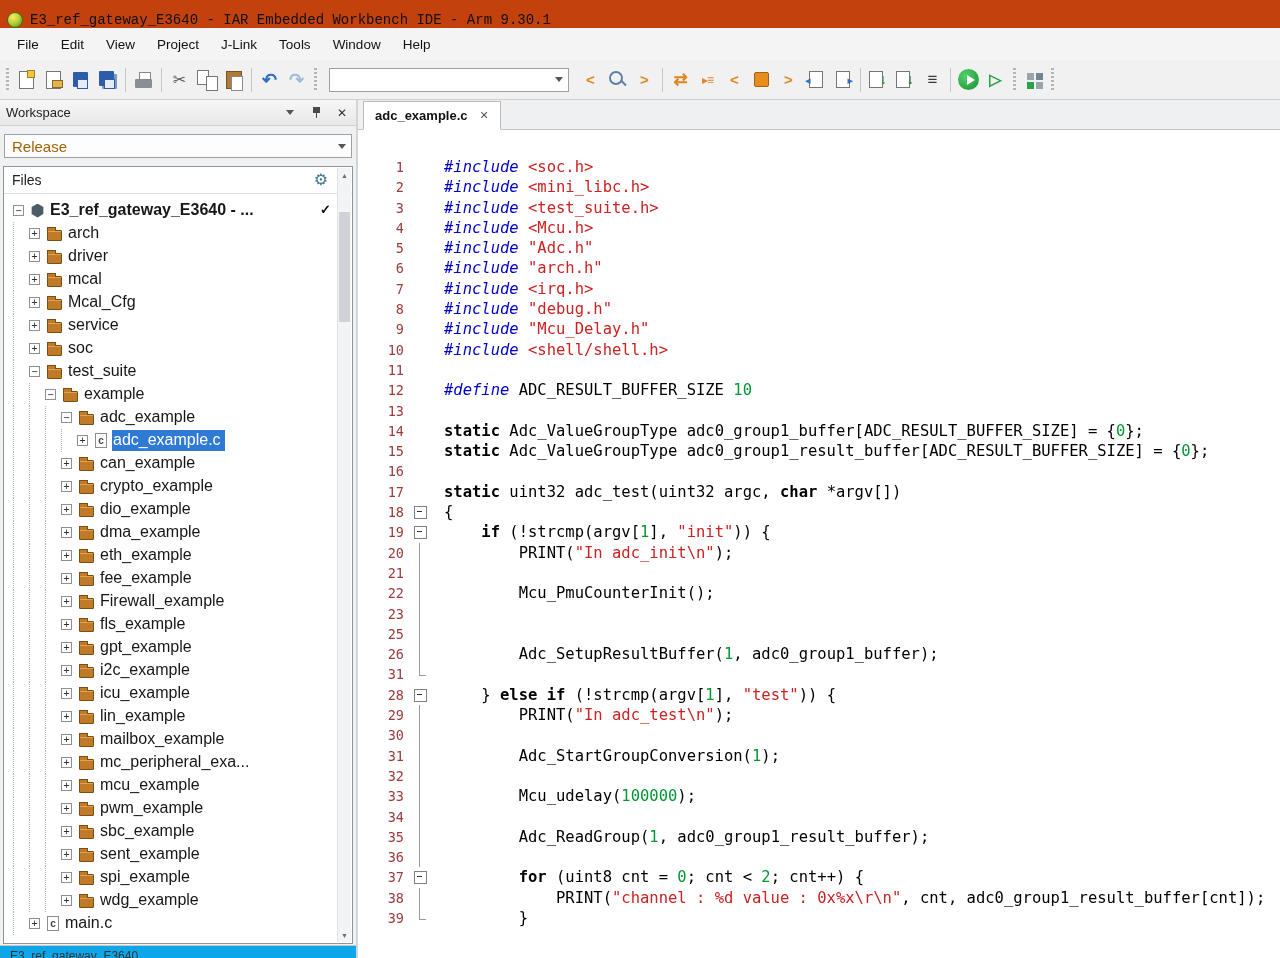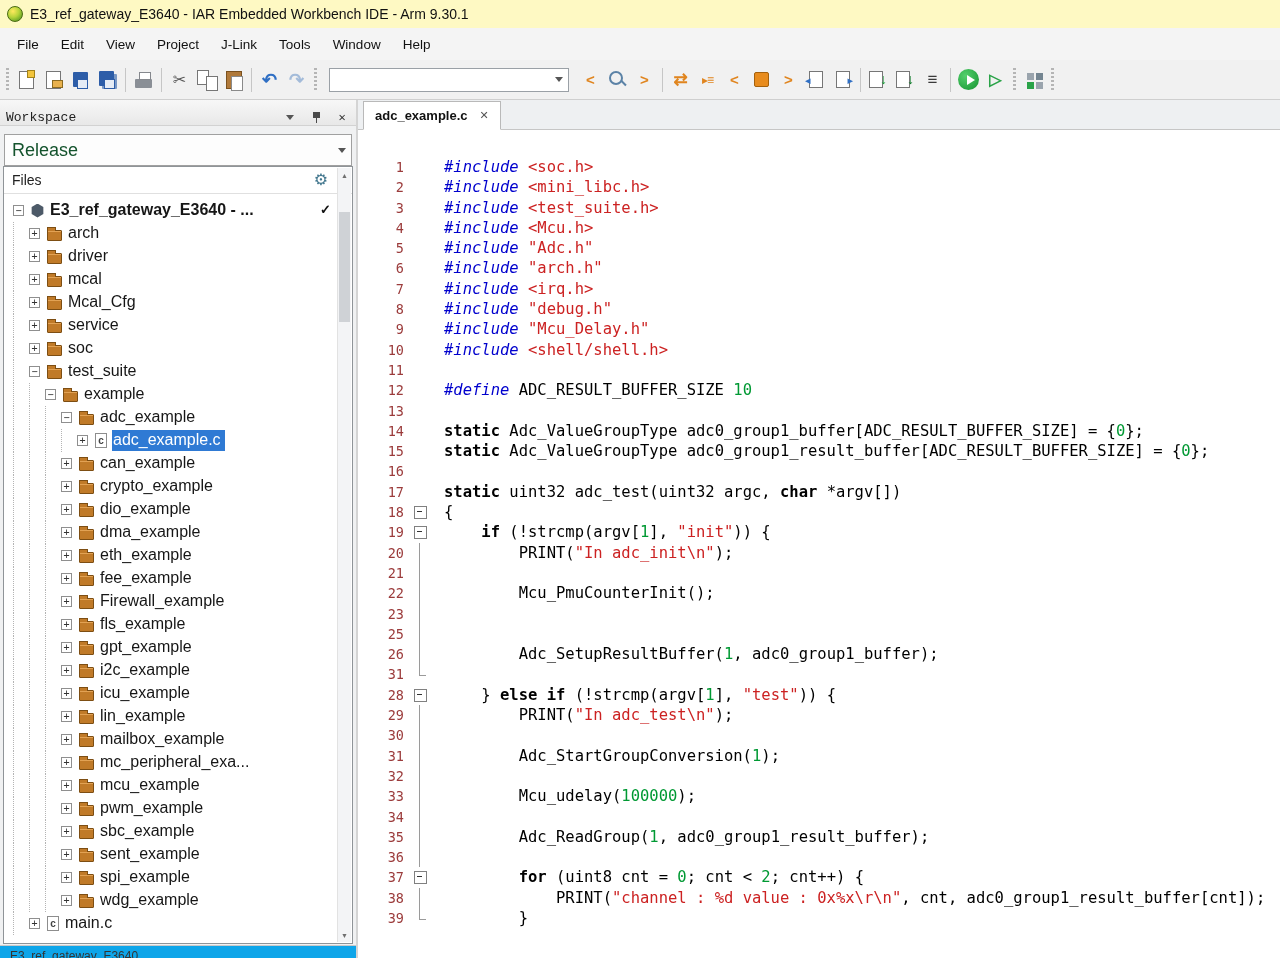--- a/index.html
+++ b/index.html
@@ -1,21 +1,21 @@
 <!DOCTYPE html>
 <html style="--c-pp: #0000cd; --c-str: #cc2222; --c-num: #009933; --c-kw: #000000; --c-ln: #9b3b3b; --c-selection: #2f7ad4;"><head>
 <meta charset="utf-8">
 <style>
   * { box-sizing: border-box; margin: 0; padding: 0; }
   html,body { width:1280px; height:958px; overflow:hidden; background:#fff;
               font-family:"Liberation Sans",sans-serif; }
   .app { position:relative; width:1280px; height:958px; background:#fff; }
 
   
-  .titlebar { height:28px; display:flex; align-items:center; padding-left:7px; background:#fef9c3; }
+  .titlebar { height:28px; display:flex; align-items:flex-end; padding-left:7px; background:#c2410c;font-family:Liberation Mono, monospace; }
   .appicon { width:16px; height:16px; border-radius:50%; flex:none;
              background:radial-gradient(circle at 35% 30%, #ffe95e 0%, #b6d43a 45%, #3c8a1e 100%);
              border:1px solid #4a6b12; }
   .titlebar .title { margin-left:7px; font-size:14px; color:#111; }
 
   
   .menubar { height:32px; display:flex; align-items:center; background:#f4f4f4; padding-left:6px; }
   .menu-item { padding:6px 11px; font-size:13.5px; color:#111; cursor:default; }
 
   
@@ -85,30 +85,30 @@
          display:flex; align-items:center; margin:0 8px; flex:none; }
   .search-combo input { flex:1; border:none; outline:none; height:20px; padding:0 6px;
          font-size:13px; font-family:"Liberation Sans",sans-serif; }
   .combo-arrow { width:18px; height:100%; display:flex; align-items:center; justify-content:center; }
   .tri-down { width:0; height:0; border-left:4px solid transparent; border-right:4px solid transparent;
          border-top:5px solid #555; }
 
   
   .workspace { position:absolute; left:0; top:100px; width:356px; bottom:0; background:#f0f1f2; }
   .ws-header { height:26px; background:linear-gradient(#f7f7f7,#e8e8e8); border-bottom:1px solid #d2d2d2;
-         display:flex; align-items:flex-end; padding:0 6px; font-size:13px; color:#222;font-family:Liberation Mono, monospace; }
+         display:flex; align-items:center; padding:0 6px; font-size:13px; color:#222; }
   .ws-hbtns { margin-left:auto; display:flex; align-items:center; gap:10px; }
   .hbtn { display:inline-flex; align-items:center; justify-content:center; width:16px; height:16px; }
   .xbtn { font-size:12px; color:#333; }
   .pin { width:10px; height:13px; position:relative; display:inline-block; }
   .pin::before { content:""; position:absolute; left:2px; top:1px; width:7px; height:6px; background:#4a4a4a; }
   .pin::after { content:""; position:absolute; left:5px; top:7px; width:1px; height:5px; background:#4a4a4a; }
 
-  .combo { height:32px; margin:8px 4px 6px 4px; background:#fdfdfd; border:1px solid #a0a0a0;
-         display:flex; align-items:center; padding-left:7px; font-size:18px; color:#14532d; }
+  .combo { height:24px; margin:8px 4px 6px 4px; background:#fdfdfd; border:1px solid #a0a0a0;
+         display:flex; align-items:center; padding-left:7px; font-size:15px; color:#a16207; }
   .combo .combo-arrow { margin-left:auto; }
   .tri-down.small { border-left-width:4px; border-right-width:4px; border-top-width:5px; }
 
   .filesbox { position:absolute; left:3px; right:3px; top:66px; bottom:14px; background:#fff;
          border:1px solid #8f9498; }
   .files-header { height:27px; display:flex; align-items:center; padding:0 6px 0 8px;
          border-bottom:1px solid #e0e0e0; font-size:14px; color:#222; }
   .gear { margin-left:auto; margin-right:18px; font-size:16px; color:#44788f; line-height:1; }
   .tree { position:absolute; left:1px; right:15px; top:28px; bottom:1px; overflow:hidden; padding-top:4px; }
   .tree-row { display:flex; align-items:center; height:23px; padding-left:8px; position:relative;

